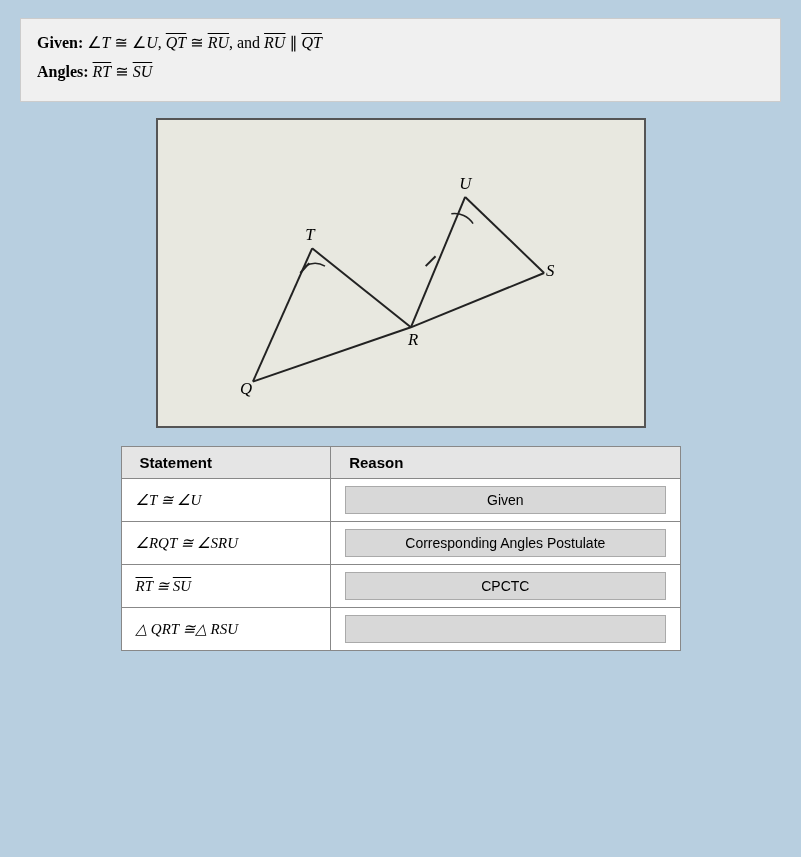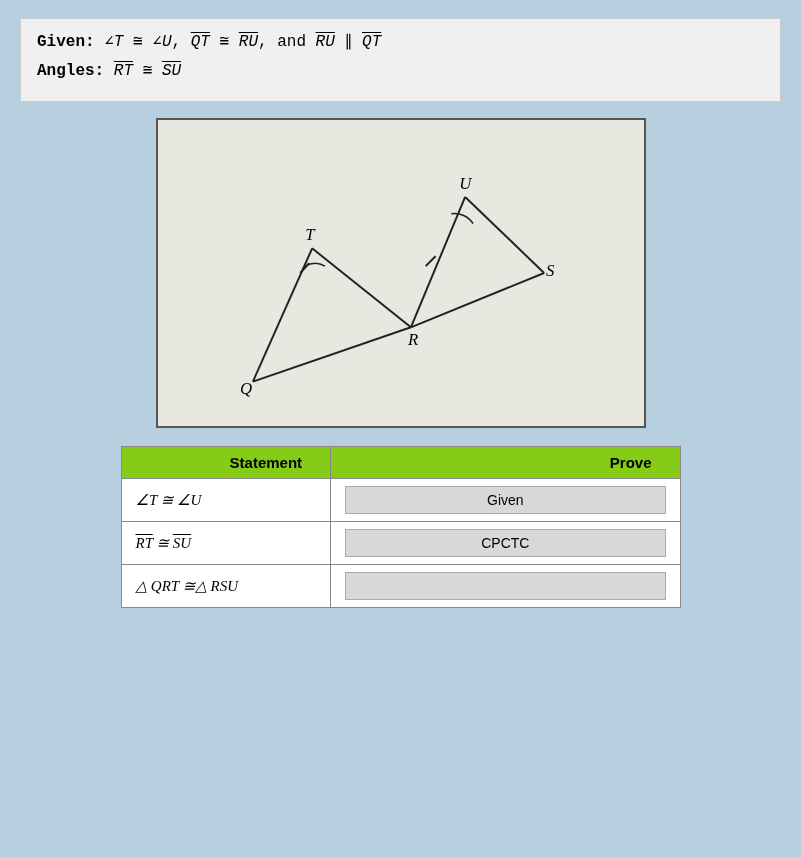--- a/index.html
+++ b/index.html
@@ -13,21 +13,20 @@
     .given-prove {
       background: #f0f0f0;
       border: 1px solid #ccc;
       padding: 10px 16px 14px 16px;
       margin-bottom: 16px;
       font-size: 16px;
       line-height: 1.7;
     }
     .given-prove p {
       margin-bottom: 2px;
-      font-family: Liberation Mono, monospace;
     }
     .overline { text-decoration: overline; }
     .diagram-container {
       display: flex;
       justify-content: center;
       margin-bottom: 18px;
     }
     .diagram-box {
       background: #e8e8e0;
       border: 2px solid #555;
@@ -45,25 +44,25 @@
       justify-content: center;
     }
     .proof-table {
       border-collapse: collapse;
       width: 560px;
       background: #fff;
       font-size: 15px;
     }
     .proof-table th {
       border: 1.5px solid #888;
-      padding: 7px 28px;
-      text-align: right;
+      padding: 7px 18px;
+      text-align: left;
       font-weight: bold;
       font-family: Arial, sans-serif;
-      background: #84cc16;
+      background: #e5e5e5;
     }
     .proof-table td {
       border: 1.5px solid #888;
       padding: 7px 14px;
     }
     .proof-table td.statement-cell {
       font-style: italic;
       min-width: 180px;
       font-family: Liberation Serif, serif;
     }
@@ -138,36 +137,44 @@
       <path d="M 296,95 A 22,22 0 0,1 318,105" fill="none" stroke="#222" stroke-width="1.5"></path>
     </svg>
   </div>
 </div>
 
 <div class="proof-table-wrapper">
   <table class="proof-table">
     <thead>
       <tr>
         <th>Statement</th>
-        <th>Prove</th>
+        <th>Reason</th>
       </tr>
     </thead>
     <tbody>
 
       <tr>
         <td class="statement-cell">
           ∠<i>T</i> ≅ ∠<i>U</i>
         </td>
         <td class="reason-cell">
           <span class="reason-box">Given</span>
         </td>
       </tr>
 
 
 
+      <tr>
+        <td class="statement-cell">
+          ∠<i>RQT</i> ≅ ∠<i>SRU</i>
+        </td>
+        <td class="reason-cell">
+          <span class="reason-box">Corresponding Angles Postulate</span>
+        </td>
+      </tr>
 
       <tr>
         <td class="statement-cell">
           <span class="overline"><i>RT</i></span> ≅ <span class="overline"><i>SU</i></span>
         </td>
         <td class="reason-cell">
           <span class="reason-box">CPCTC</span>
         </td>
       </tr>
 

